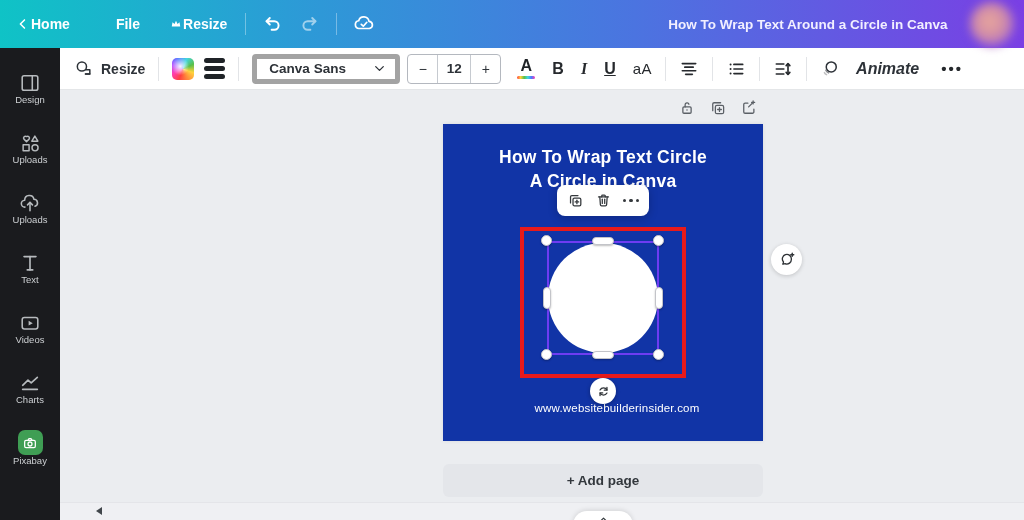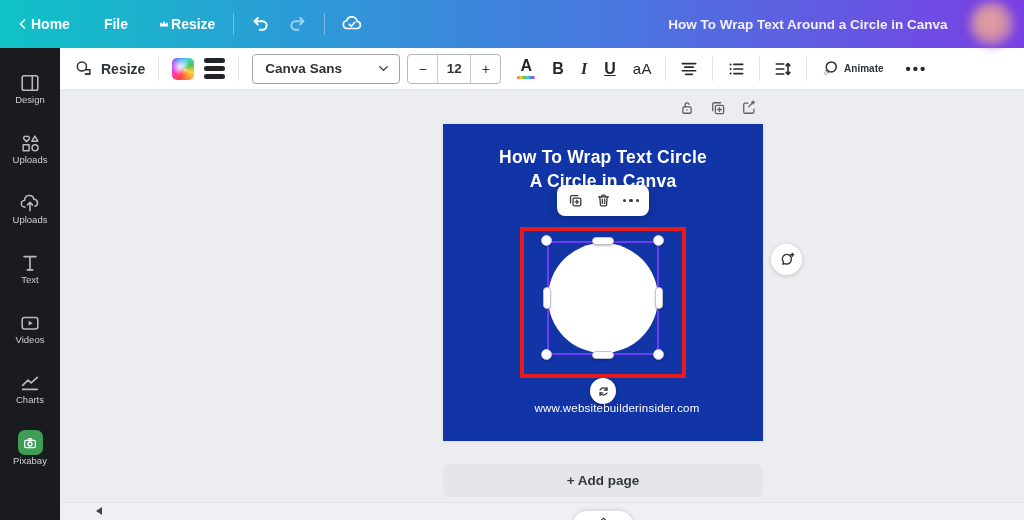--- a/index.html
+++ b/index.html
@@ -43,21 +43,21 @@
     color:#2d3238; cursor:pointer; }
   .tool svg { width:19px; height:19px; }
   .tb-div { width:1px; height:24px; background:#e2e4e7; margin:0 13px; }
   .swatch { width:22px; height:22px; border-radius:5px;
     background:
       radial-gradient(circle at 38% 38%, rgba(255,255,255,.95) 0%, rgba(255,255,255,0) 46%),
       conic-gradient(from 200deg, #ff4040, #ff3db0, #b44bff, #4f7bff, #42d6e0, #58c04a, #ffd23c, #ff8b3c, #ff4040);
     margin-right:10px; cursor:pointer; }
   .bars { display:flex; flex-direction:column; gap:3.5px; cursor:pointer; }
   .bars i { display:block; width:21px; height:4.5px; background:#1f2327; border-radius:2.5px; }
-  .font-select { width:148px; height:30px; border:1px solid #a3a3a3; border-radius:4px;
+  .font-select { width:148px; height:30px; border:5px solid #a3a3a3; border-radius:4px;
     display:flex; align-items:center; justify-content:space-between; padding:0 9px 0 12px;
     font-size:13.5px; font-weight:700; color:#2d3238; cursor:pointer; }
   .font-select svg { width:13px; height:13px; }
   .size-group { display:flex; height:30px; border:1px solid #b4b8bf; border-radius:4px;
     margin-left:7px; overflow:hidden; }
   .size-cell { display:flex; align-items:center; justify-content:center; font-size:14px;
     color:#2d3238; cursor:pointer; }
   .size-minus,.size-plus { width:29px; font-weight:400; }
   .size-val { width:34px; border-left:1px solid #c6cad0; border-right:1px solid #c6cad0;
     font-size:13.5px; font-weight:700; }
@@ -65,22 +65,22 @@
   .colorA { display:flex; flex-direction:column; align-items:center; margin-left:16px;
     cursor:pointer; line-height:1; }
   .colorA b { font-size:16px; color:#1f2327; }
   .colorA i { display:block; width:18px; height:3.5px; margin-top:2px; border-radius:2px;
     background:linear-gradient(90deg,#ff4040,#ffd23c,#58c04a,#42d6e0,#4f7bff,#ff3db0); }
   .italicI { font-style:italic; font-family:"Liberation Serif", serif; }
   .underU { text-decoration:underline; }
   .caseAa { font-size:15px; font-weight:400; letter-spacing:.5px; }
   .icon-btn { display:flex; align-items:center; justify-content:center; cursor:pointer; color:#26292d; }
   .icon-btn svg { width:20px; height:20px; }
-  .animate { display:flex; align-items:center; gap:4px; font-size:10px; font-weight:700;
-    color:#2d3238; cursor:pointer; }
+  .animate { display:flex; align-items:center; gap:16px; font-size:16px; font-weight:700;
+    color:#2d3238; cursor:pointer;font-style:italic; }
   .animate svg { width:20px; height:20px; }
   .more-dots { font-size:15px; font-weight:700; letter-spacing:2px; color:#26292d;
     margin-left:22px; cursor:pointer; }
 
   
   .canvas { position:absolute; left:60px; top:90px; width:964px; height:430px; background:#ebedf0; }
   .page-actions { position:absolute; left:618px; top:9px; display:flex; gap:13px; color:#5b6066; }
   .page-actions svg { width:18px; height:18px; cursor:pointer; }
 
   .page { position:absolute; left:383px; top:34px; width:320px; height:317px; background:#1134a6;
@@ -140,21 +140,21 @@
 
   <div class="topbar">
     <div class="tb-item tb-back">
       <span style="display:flex;">
         <svg width="14" height="14" viewBox="0 0 24 24" fill="none" stroke="#fff" stroke-width="2.6" stroke-linecap="round" stroke-linejoin="round">
             <polyline points="14.5 5 7.5 12 14.5 19"></polyline>
           </svg>
       </span>
       <span>Home</span>
     </div>
-    <div class="tb-item" style="margin-left:22px;">
+    <div class="tb-item" style="margin-left:34px;">
       <span>File</span>
     </div>
     <div class="tb-item" style="margin-left:18px;">
       <span style="display:flex;">
         <svg width="12" height="12" viewBox="0 0 24 24" fill="#fff">
             <path d="M3.5 17 L5 8.5 L9 12 L12 5.5 L15 12 L19 8.5 L20.5 17 Z"></path>
           </svg>
       </span>
       <span>Resize</span>
     </div>

